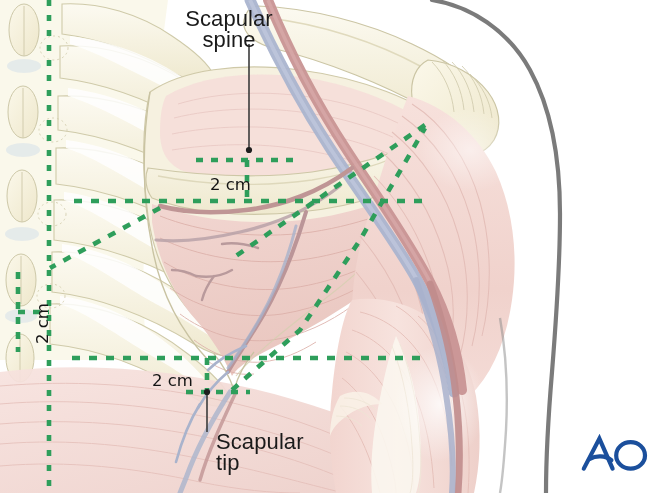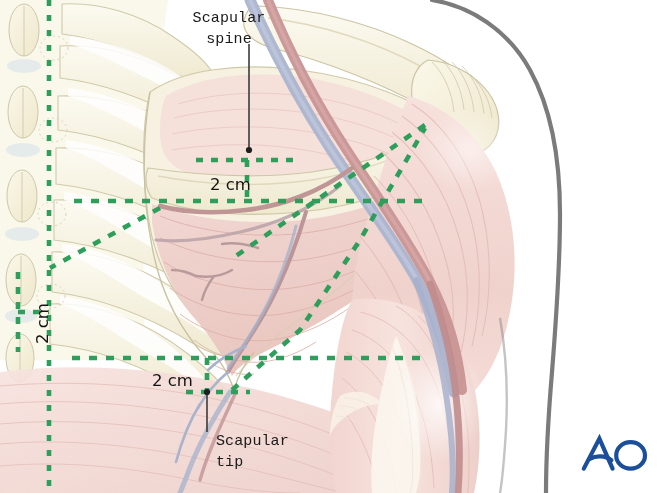--- a/index.html
+++ b/index.html
@@ -6,25 +6,25 @@
   html,body{margin:0;padding:0;background:#fff;}
   body{
     font-family:"DejaVu Sans","Liberation Sans",sans-serif;
     width:665px;height:493px;overflow:hidden;
   }
   #stage{position:relative;width:665px;height:493px;background:#ffffff;}
   #art{position:absolute;left:0;top:0;}
   .lbl{
     position:absolute;
     color:#1a1a1a;
-    font-size:15px;
+    font-size:22px;
     line-height:21px;
     letter-spacing:.1px;
     white-space:pre;
-    font-family:Liberation Mono, monospace;
+    font-family:Liberation Sans, sans-serif;
   }
   .meas{
     position:absolute;
     color:#141414;
     font-size:16.5px;
     line-height:18px;
     white-space:pre;
     font-family:"DejaVu Sans","Liberation Sans",sans-serif;
   }
   #m-left{

